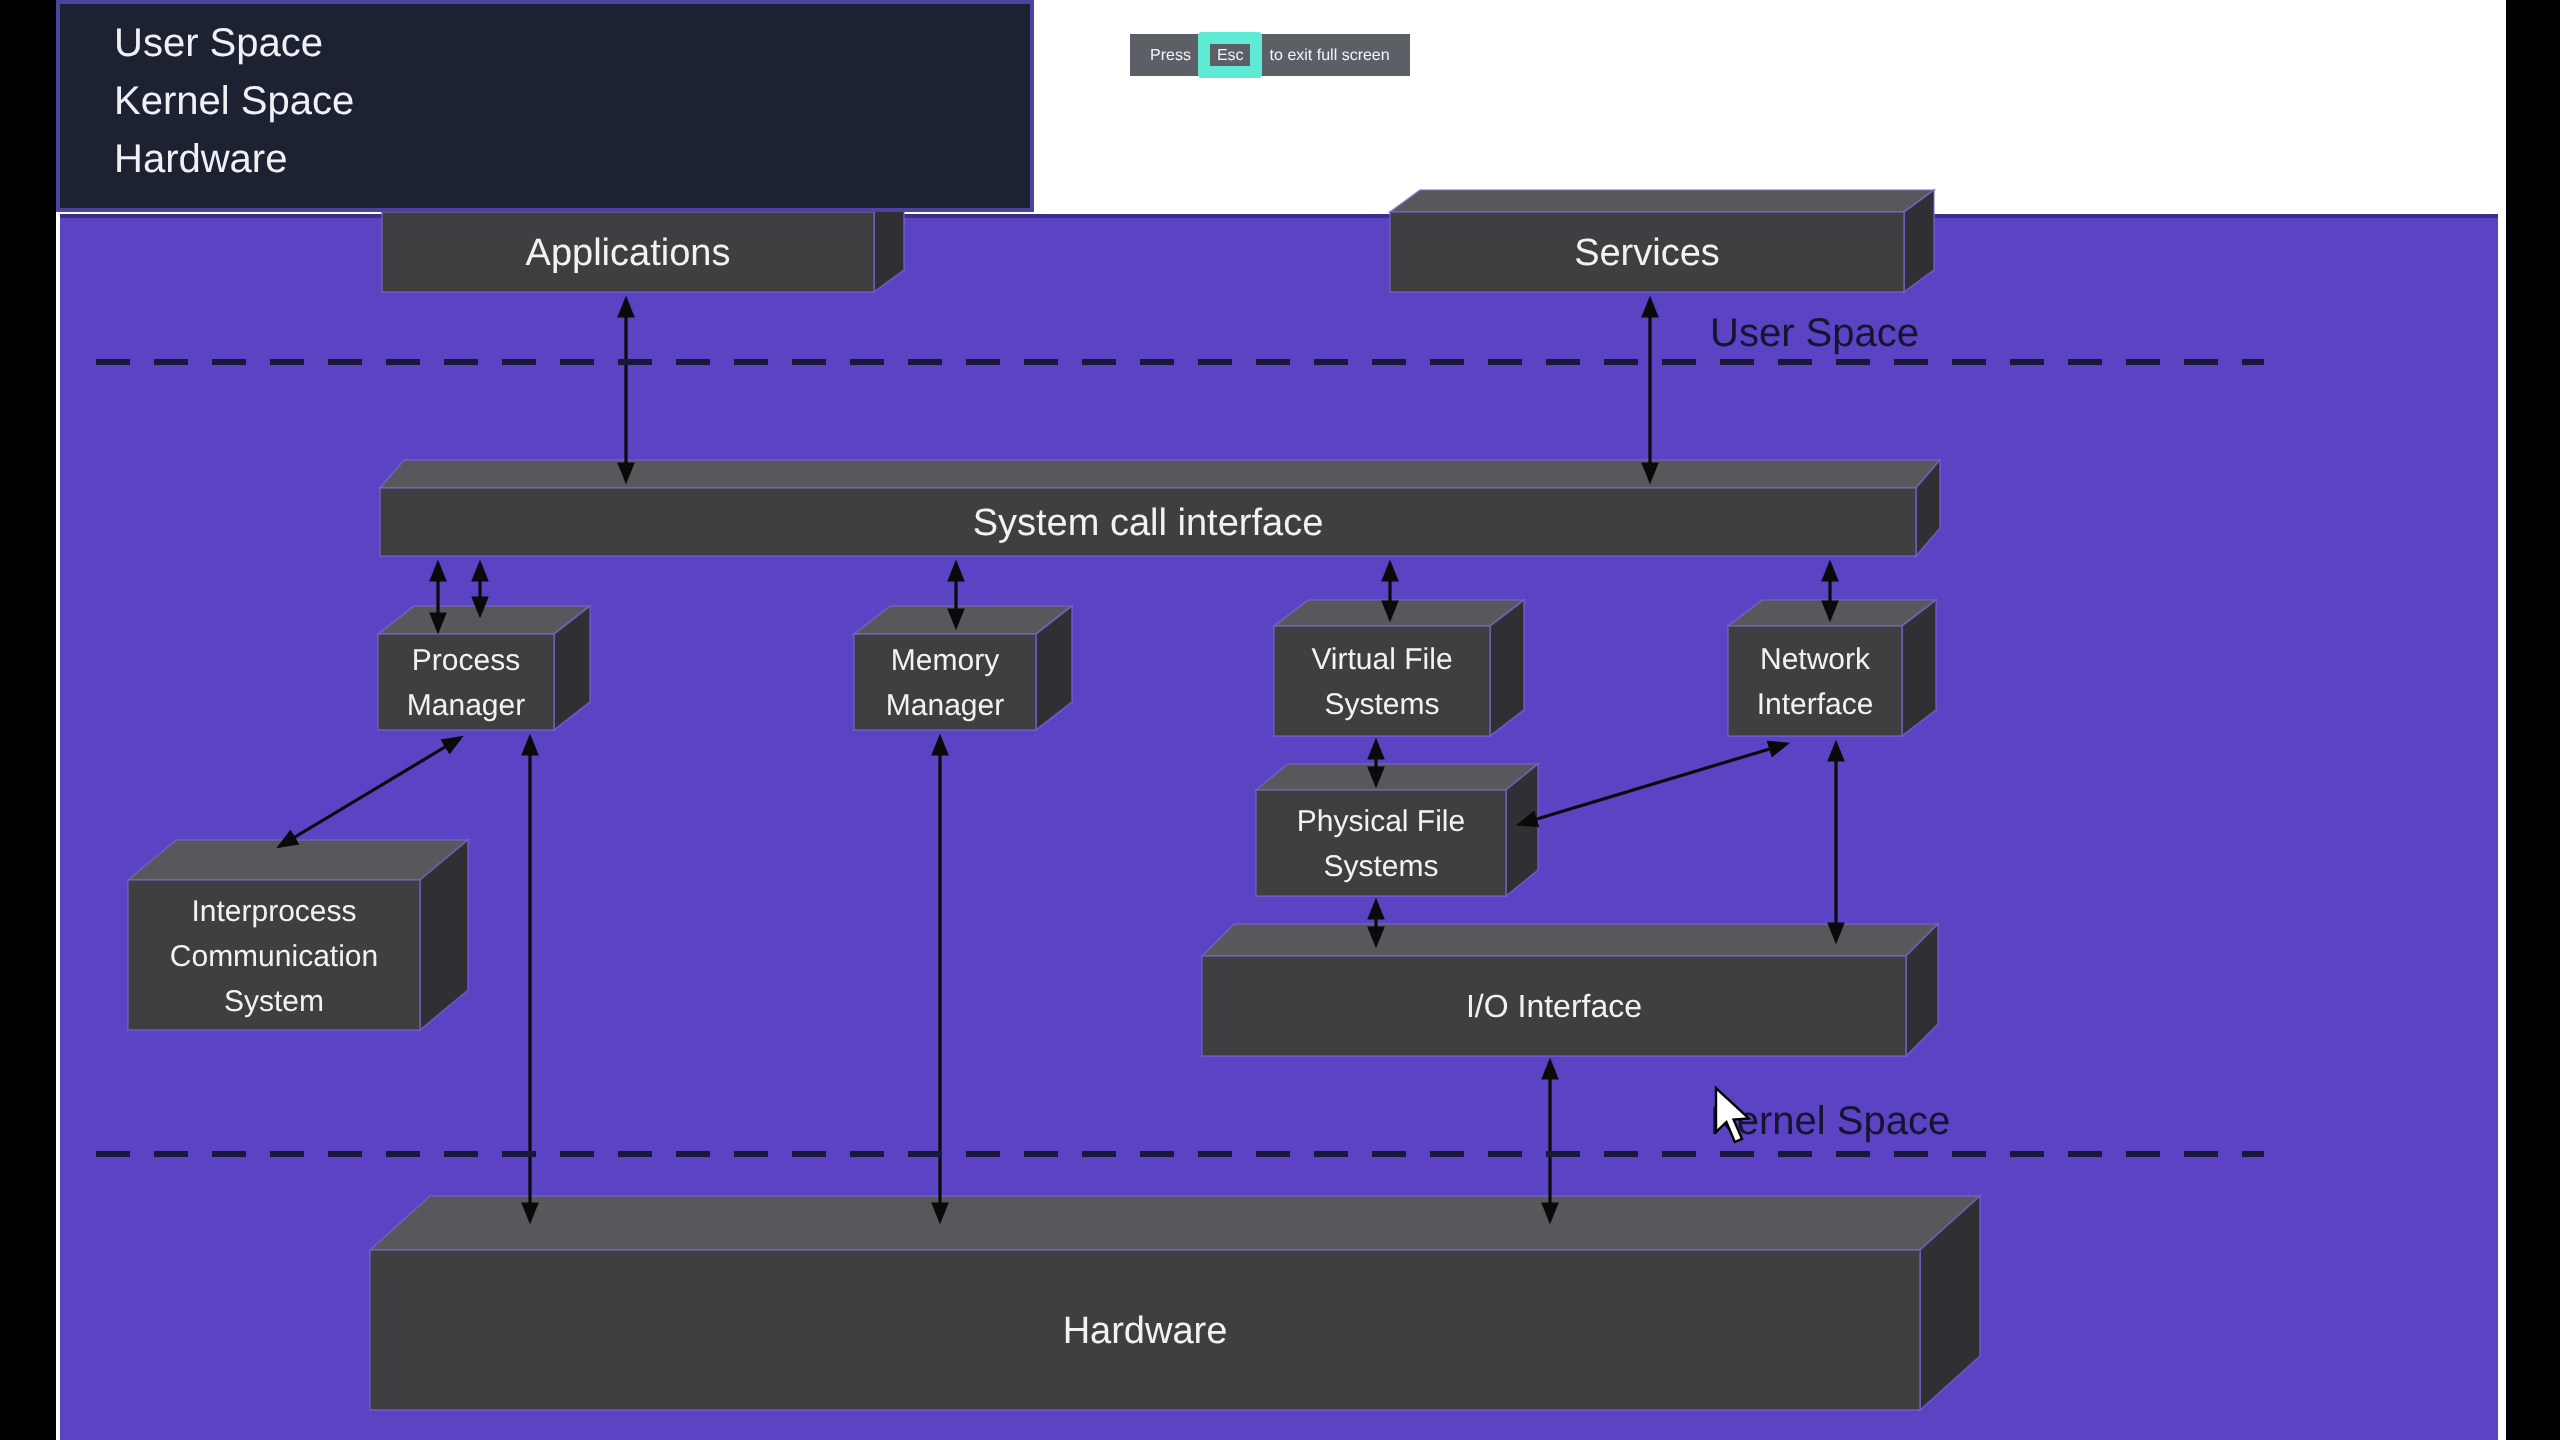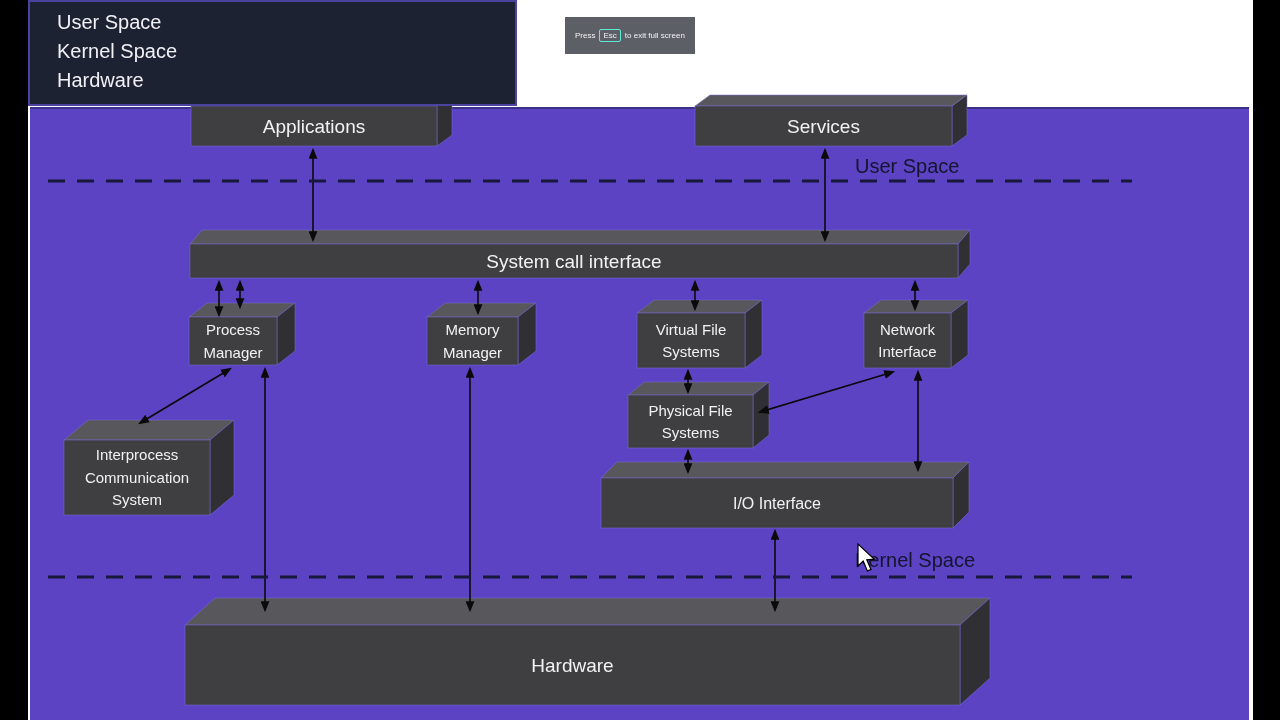--- a/index.html
+++ b/index.html
@@ -6,23 +6,23 @@
   .screen{position:relative;width:1280px;height:720px;background:#000;overflow:hidden;
           font-family:"Liberation Sans",sans-serif;}
   .stage{position:absolute;left:28px;top:0;width:1225px;height:720px;background:#ffffff;}
   .slab{position:absolute;left:2px;top:107px;width:1219px;height:611px;
         border-top:2px solid #3a3186;border-bottom:2px solid #2e2670;}
   #diagram-svg{position:absolute;left:0;top:0;z-index:2;pointer-events:none;}
   #diagram-svg text{font-family:"Liberation Sans",sans-serif;}
   .legend{position:absolute;left:28px;top:0;width:458px;height:96px;z-index:3;
           padding:6px 0 0 27px;box-sizing:content-box;}
   .legend .line{font-size:20px;line-height:29px;color:#f0f0f5;}
-  .toast{position:absolute;left:565px;top:17px;z-index:4;height:37px;display:flex;
+  .toast{position:absolute;left:565px;top:17px;z-index:4;height:21px;display:flex;
          align-items:center;padding:0 10px;color:#f2f3f4;font-size:8px;white-space:nowrap;}
-  .toast .key{display:inline-block;border:1px solid #5eead4;border-radius:2px;
+  .toast .key{display:inline-block;border:6px solid #5eead4;border-radius:2px;
               padding:1px 3px;margin:0 4px;font-size:8px;line-height:9px;}
 </style>
 </head>
 <body>
 
 <div class="screen">
   <div class="stage">
     <div class="slab" style="background: rgb(91, 67, 196);"></div>
   </div>
 

